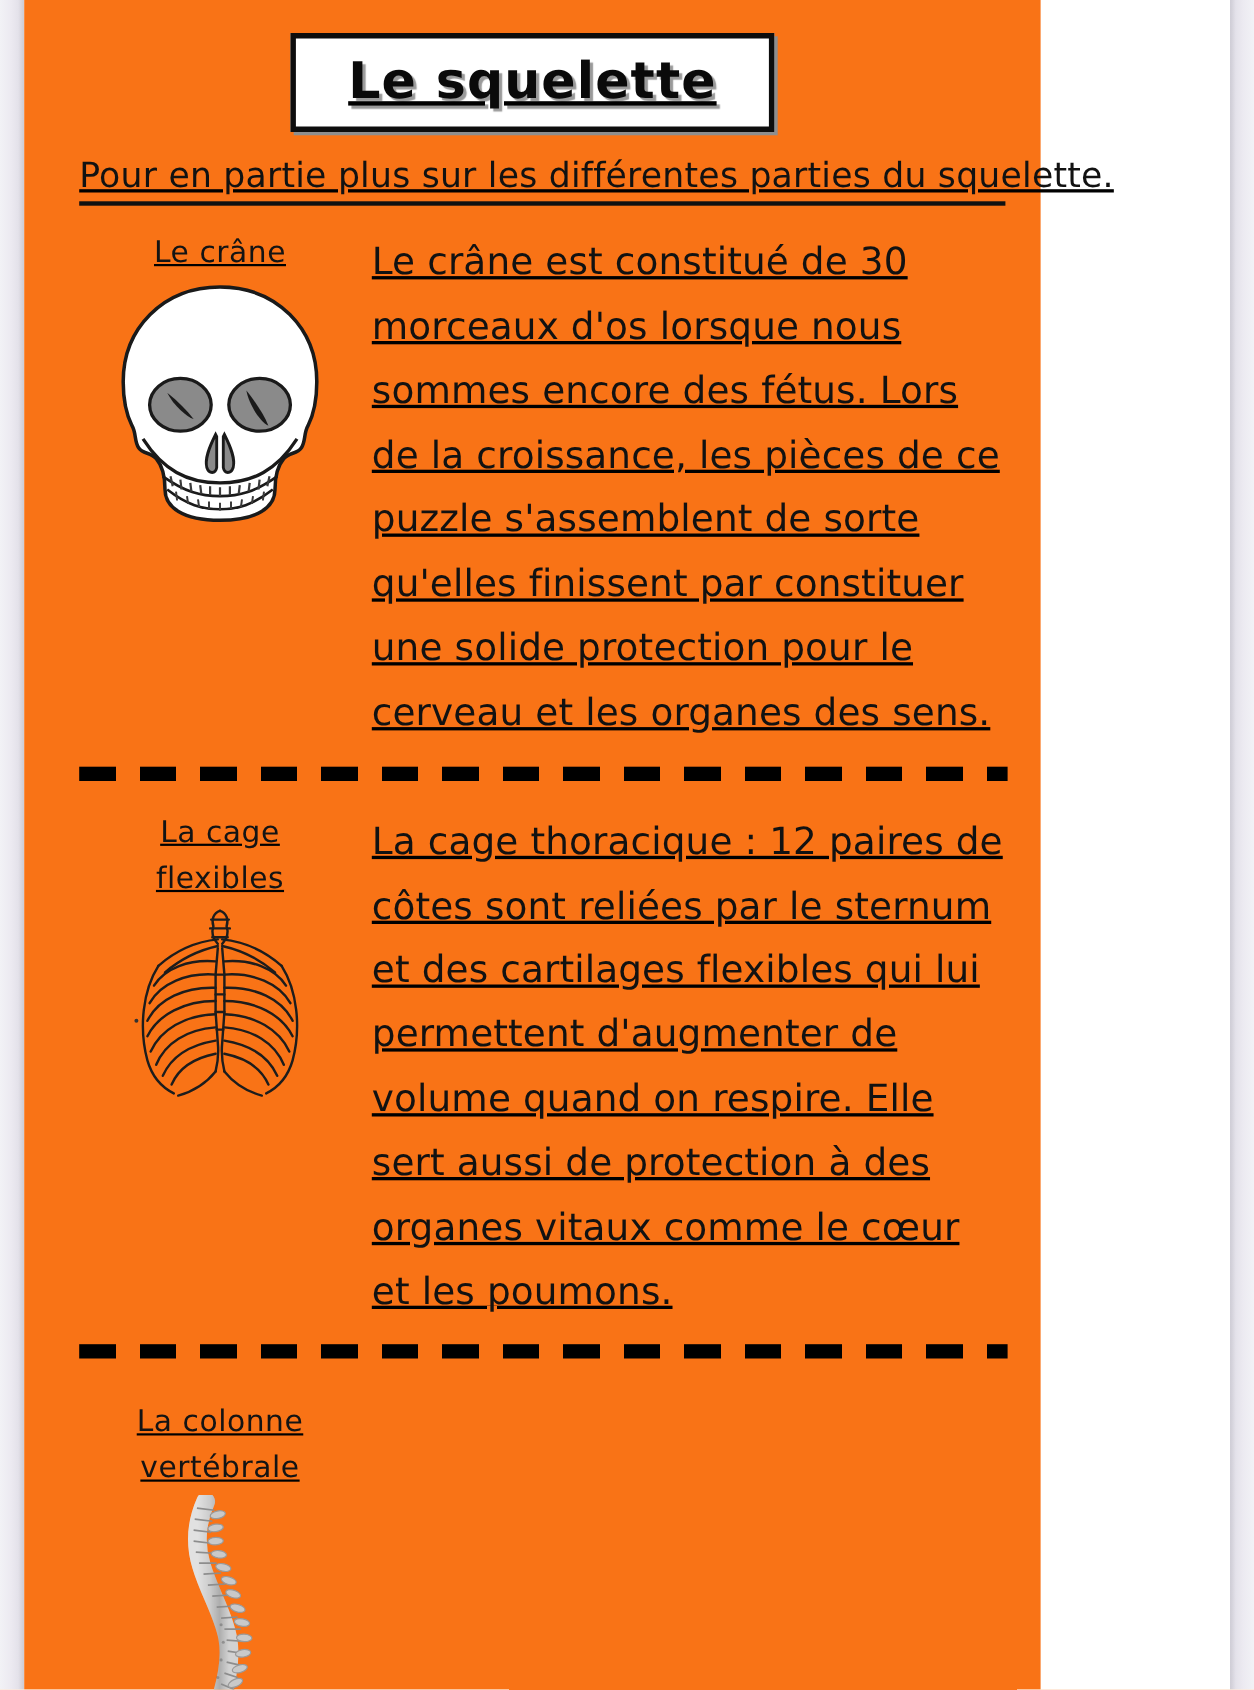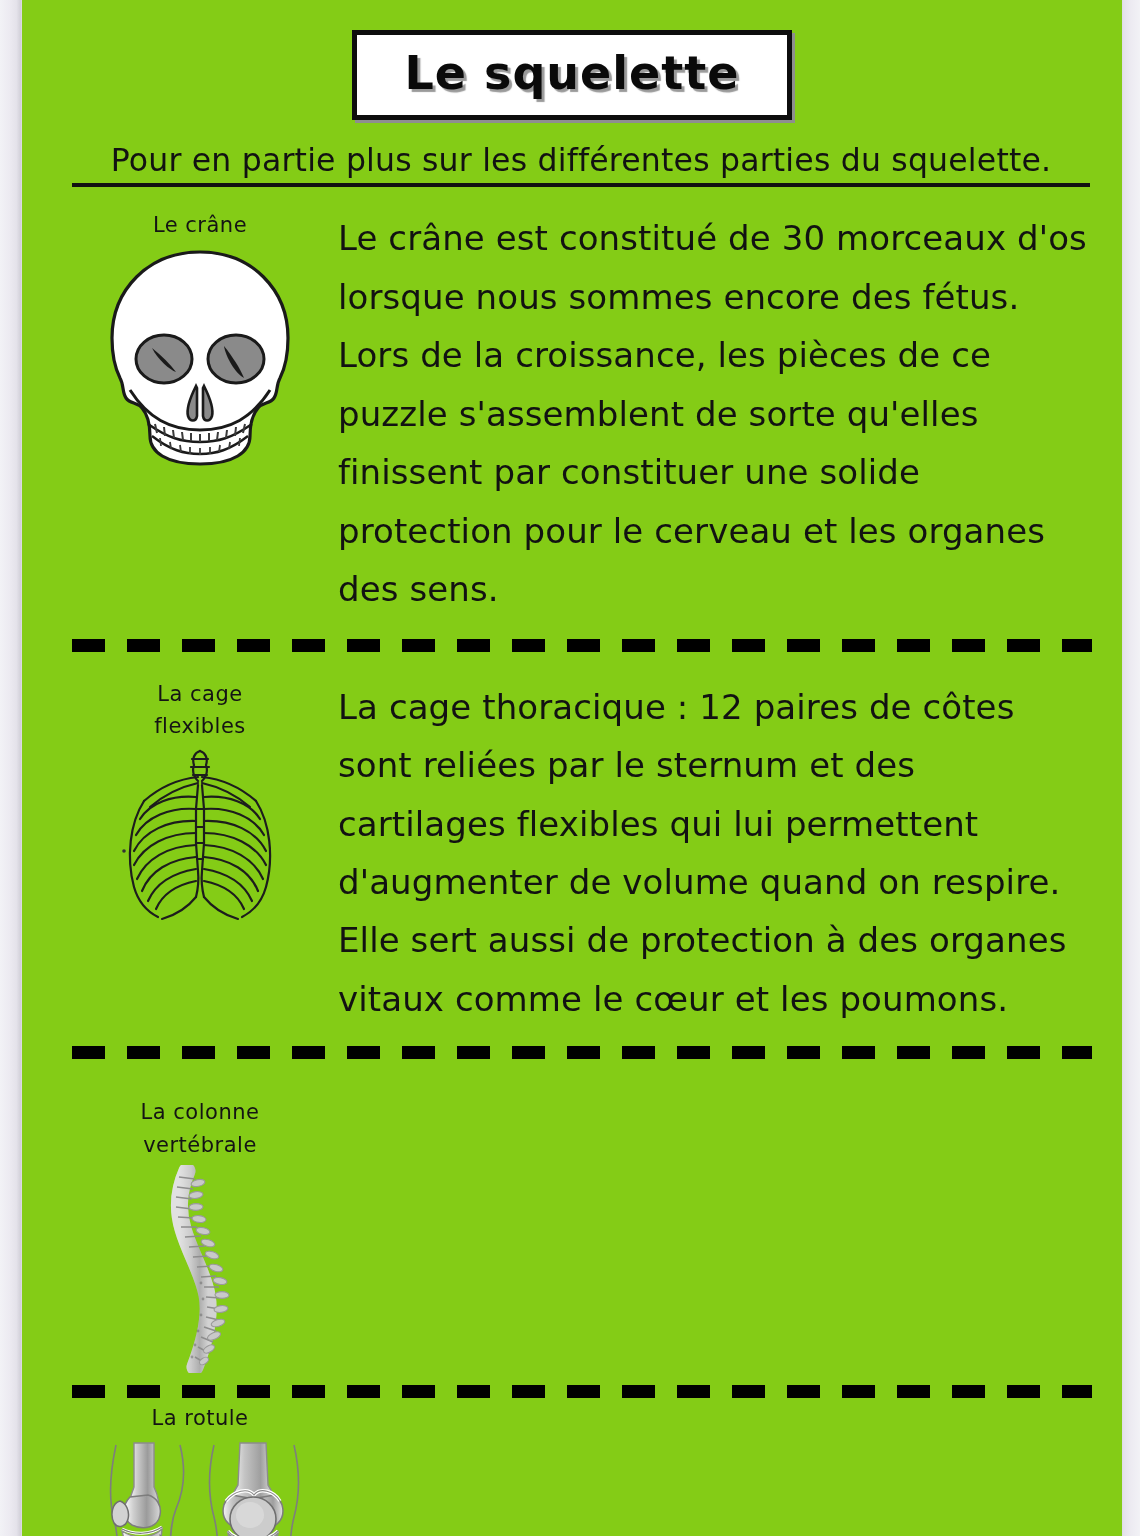--- a/index.html
+++ b/index.html
@@ -28,24 +28,25 @@
   }
   .edge-strip.right {
     right: 0;
     background: linear-gradient(to left, #f2f2f6 0%, #eceaf1 45%, #e4e2ea 75%, #cfcdd6 97%, #ffffff 100%);
   }
 
   .page {
     position: absolute;
     left: 22px;
     top: 0;
-    width: 1100px;
+    width: 924px;
     height: 1536px;
-    background: #84cc16;
+    background: #f97316;
     box-sizing: border-box;
+    text-decoration: underline;
   }
 
   
   .title-wrap {
     display: flex;
     justify-content: center;
     padding-top: 30px;
   }
   .title-box {
     border: 5px solid #0d0d0d;
@@ -87,21 +88,21 @@
   }
   .fig-col {
     width: 252px;
     flex: 0 0 252px;
     display: flex;
     flex-direction: column;
     align-items: center;
   }
   .fig-label {
     font-family: "DejaVu Sans", sans-serif;
-    font-size: 21px;
+    font-size: 27px;
     color: #141414;
     text-align: center;
     line-height: 1.55;
     letter-spacing: 0.5px;
   }
   .fig-art {
     margin-top: 4px;
   }
   .body-col {
     flex: 1 1 auto;

